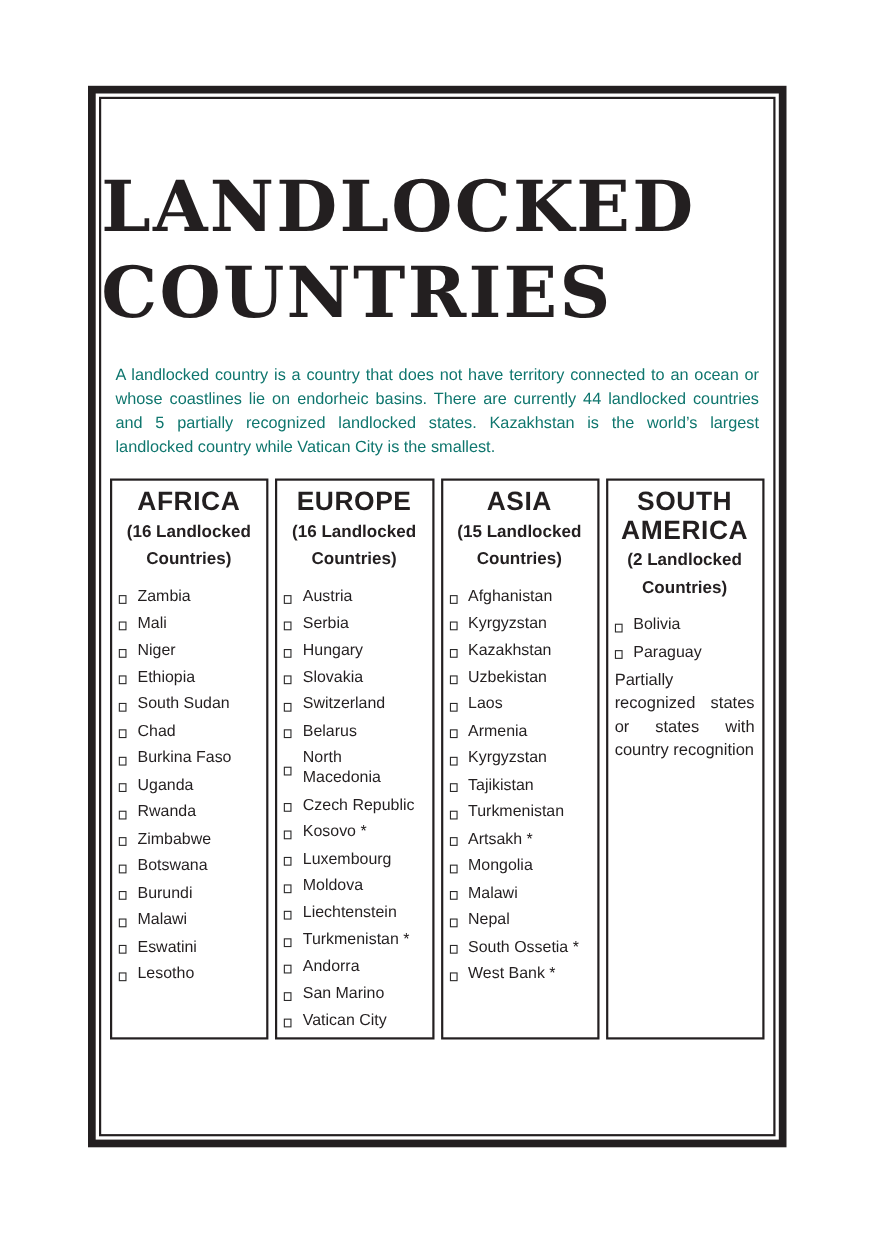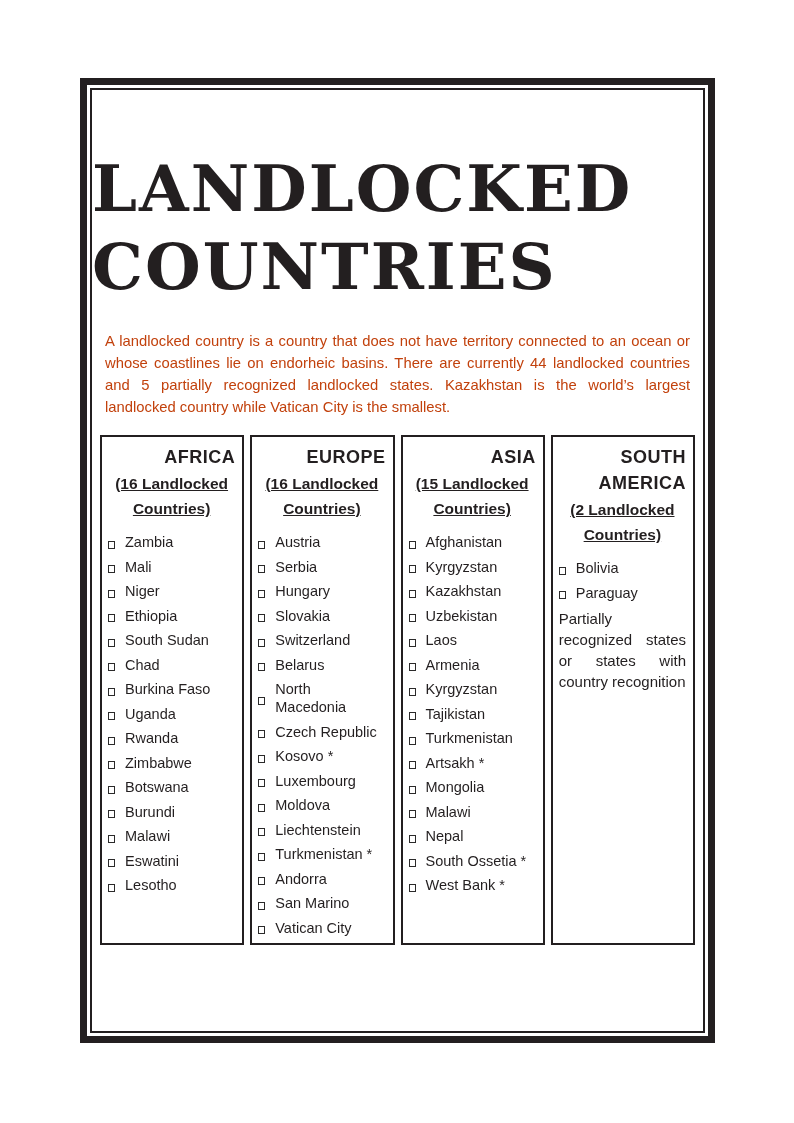--- a/index.html
+++ b/index.html
@@ -43,50 +43,49 @@
     line-height: 78px;
     letter-spacing: 2px;
     color: #231f20;
   }
   .intro {
     margin: 24px 13px 0 13px;
     font-size: 14.8px;
     line-height: 22px;
     text-align: justify;
     text-justify: inter-word;
-    color: #c2410c;
+    color: #0f766e;
   }
   .columns {
     display: flex;
     gap: 6px;
     margin: 17px 8px 0 8px;
     height: 510px;
   }
   .column {
     flex: 1 1 0;
     border: 2px solid #231f20;
     box-sizing: border-box;
     padding: 7px 7px 0 6px;
     background: #ffffff;
     overflow: hidden;
   }
   .col-name {
     font-weight: bold;
-    font-size: 18px;
+    font-size: 24px;
     line-height: 26px;
-    text-align: right;
+    text-align: center;
     letter-spacing: 0.5px;
   }
   .col-subtitle {
     font-weight: bold;
     font-size: 15.5px;
     line-height: 25px;
     text-align: center;
     margin-top: 1px;
-    text-decoration: underline;
   }
   .item-list {
     margin-top: 12px;
   }
   .item {
     display: flex;
     align-items: center;
     margin-bottom: 6.5px;
     font-size: 14.5px;
     line-height: 18px;

